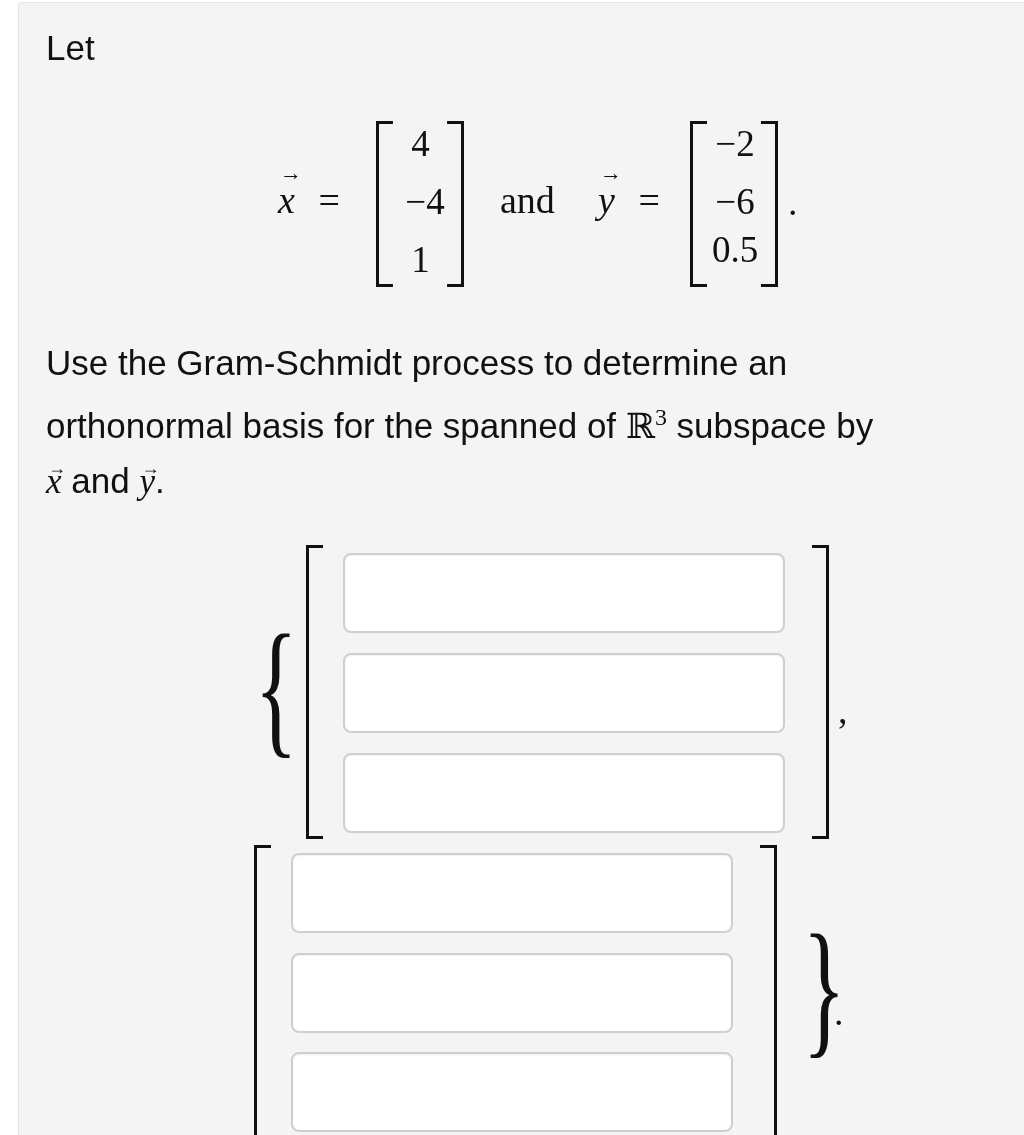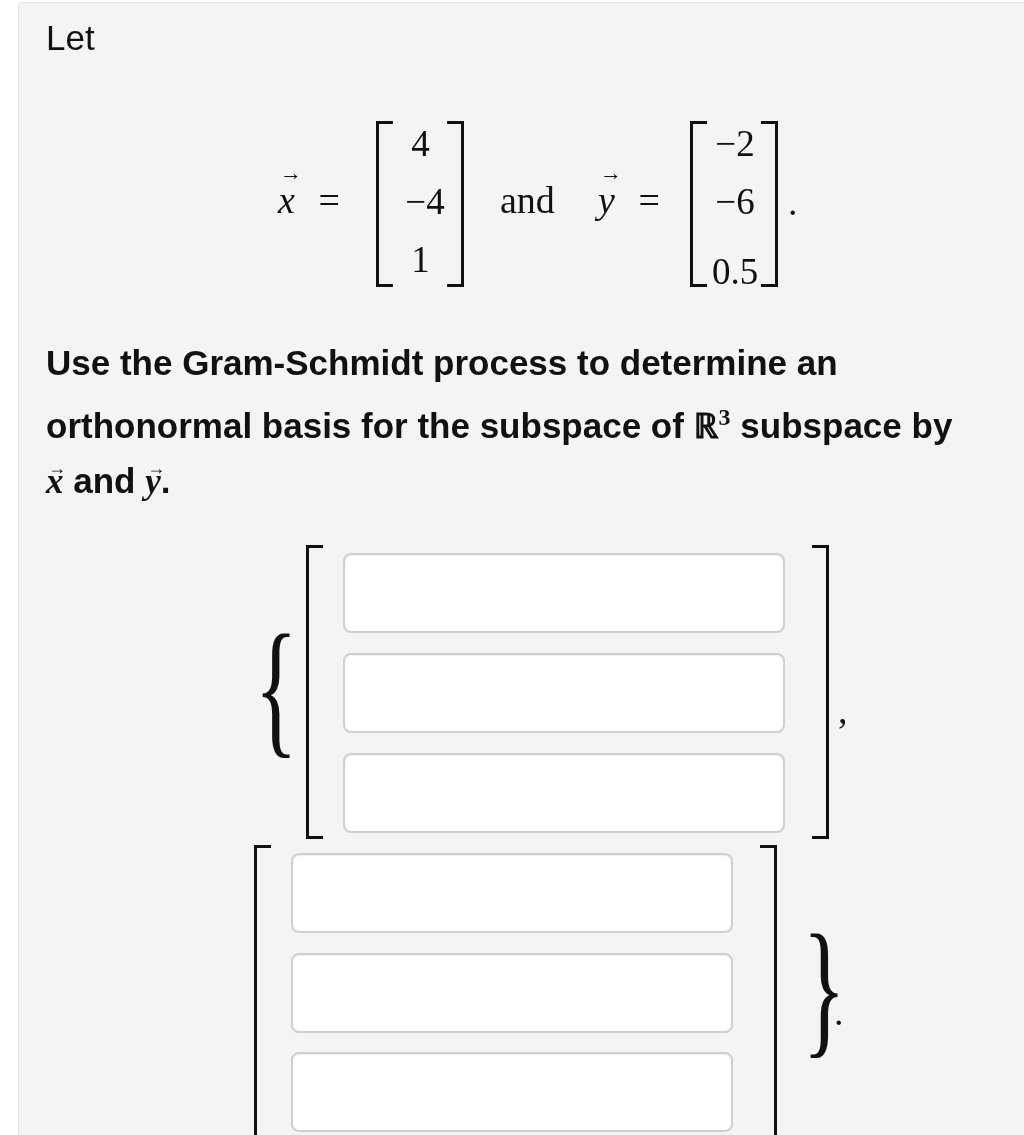--- a/index.html
+++ b/index.html
@@ -3,22 +3,22 @@
 <meta charset="utf-8">
 <style>
   html, body { margin: 0; padding: 0; background: #ffffff; }
   body { width: 1024px; height: 1135px; overflow: hidden; position: relative; font-family: "Liberation Sans", sans-serif; }
   .card {
     position: absolute; left: 18px; top: 2px; width: 1010px; height: 1140px;
     background: #f4f4f4; border-left: 1px solid #e2e2e2; border-top: 1px solid #e6e6e6;
     border-top-left-radius: 4px;
   }
   .text { position: absolute; color: #111; font-family: "Liberation Sans", sans-serif; font-size: 35px; }
-  .intro { left: 46px; top: 18px; }
-  .para { left: 46px; top: 336px; line-height: 54px; width: 975px; font-weight: bold; }
+  .intro { left: 46px; top: 28px; }
+  .para { left: 46px; top: 336px; line-height: 54px; width: 975px; }
   .mathr { font-family: "Liberation Serif", "DejaVu Serif", serif; }
   .vec { position: relative; display: inline-block; font-family: "Liberation Serif", serif; font-style: italic; }
   .vec .arrow { position: absolute; left: 2px; top: -18px; font-style: normal; font-size: 22px; }
   .eq { position: absolute; font-family: "Liberation Serif", serif; font-size: 38px; color: #111; }
   .bracket { position: absolute; border: 3px solid #111; }
   .bl { border-right: none; width: 14px; }
   .br { border-left: none; width: 14px; }
   .cell { position: absolute; font-family: "Liberation Serif", serif; font-size: 37px; color: #111; text-align: center; }
   .box {
     position: absolute; background: #ffffff; border: 2px solid #cfcfcf; border-radius: 8px;
@@ -46,26 +46,26 @@
 <div class="eq" style="left:500px; top:178px;">and</div>
 
 <div class="eq" style="left:598px; top:178px;">
   <span class="vec"><span class="arrow">→</span><span>y</span></span>
   <span style="margin-left:14px;">=</span>
 </div>
 <div class="bracket bl" style="left:690px; top:121px; height:160px;"></div>
 <div class="bracket br" style="left:761px; top:121px; height:160px;"></div>
 <div class="cell" style="left:700px; top:122px; width:70px;">−2</div>
 <div class="cell" style="left:700px; top:180px; width:70px;">−6</div>
-<div class="cell" style="left:700px; top:250px; width:70px;">0.5</div>
+<div class="cell" style="left:700px; top:228px; width:70px;">0.5</div>
 <div class="eq" style="left:788px; top:180px;">.</div>
 
 <div class="text para">
   <div>Use the Gram-Schmidt process to determine an</div>
-  <div><span>orthonormal basis for the subspace of </span><span class="mathr">ℝ</span><sup class="mathr" style="font-size:24px;">3</sup><span> subspace by</span></div>
+  <div><span>orthonormal basis for the spanned of </span><span class="mathr">ℝ</span><sup class="mathr" style="font-size:24px;">3</sup><span> subspace by</span></div>
   <div><span class="vec"><span class="arrow" style="top:-14px;font-size:18px;">→</span><span>x</span></span><span> and </span><span class="vec"><span class="arrow" style="top:-14px;font-size:18px;">→</span><span>y</span></span><span>.</span></div>
 </div>
 
 <div class="brace" style="left:240px; top:612px; font-size:150px; transform:scaleX(0.6);">{</div>
 
 <div class="bracket bl" style="left:306px; top:545px; height:288px;"></div>
 <div class="bracket br" style="left:812px; top:545px; height:288px;"></div>
 <input class="box" style="left: 343px; top: 553px; width: 434px; height: 74px;" value="">
 <input class="box" style="left: 343px; top: 653px; width: 434px; height: 74px;" value="">
 <input class="box" style="left: 343px; top: 753px; width: 434px; height: 74px;" value="">

